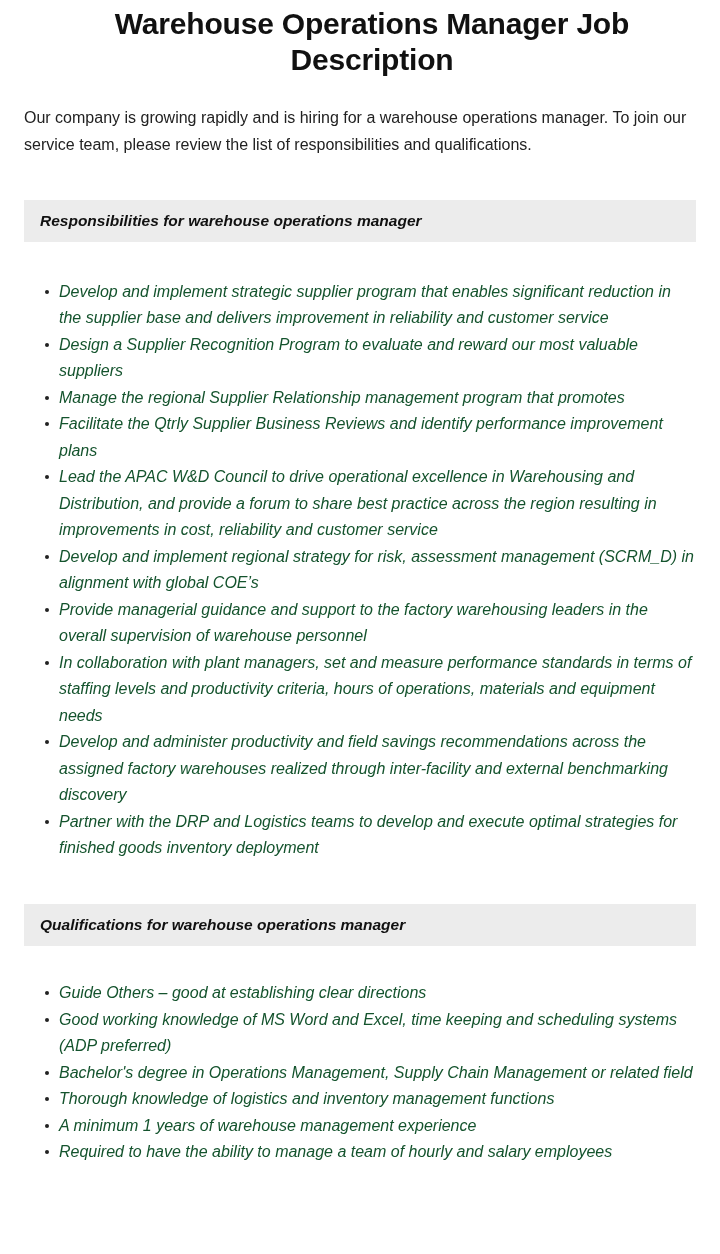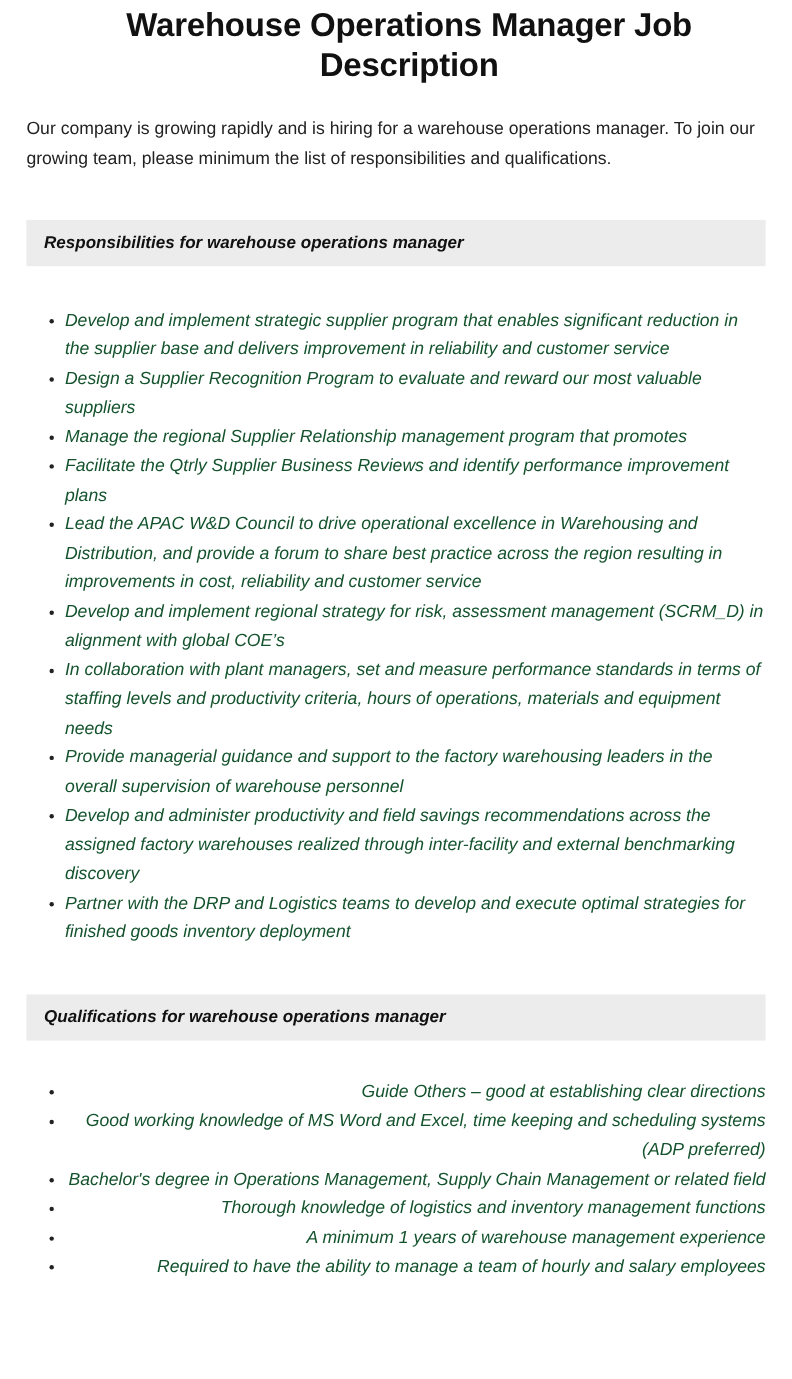--- a/index.html
+++ b/index.html
@@ -81,49 +81,48 @@
     left: 21px;
     top: 11px;
     width: 4px;
     height: 4px;
     border-radius: 50%;
     background: #222222;
   }
 
   .section-qualifications .bullet-list {
     padding-top: 22px;
-    text-align: right;
   }
 
   .page-bottom-spacer {
     height: 40px;
   }
 </style>
 </head>
 <body>
 
 <div class="page">
 
   <h1 class="page-title">Warehouse Operations Manager Job Description</h1>
 
-  <p class="intro">Our company is growing rapidly and is hiring for a warehouse operations manager. To join our growing team, please minimum the list of responsibilities and qualifications.</p>
+  <p class="intro">Our company is growing rapidly and is hiring for a warehouse operations manager. To join our service team, please review the list of responsibilities and qualifications.</p>
 
   <section class="section section-responsibilities">
     <div class="section-header-wrap">
       <h2 class="section-header">Responsibilities for warehouse operations manager</h2>
     </div>
     <ul class="bullet-list">
       <li class="bullet-item">Develop and implement strategic supplier program that enables significant reduction in the supplier base and delivers improvement in reliability and customer service</li>
       <li class="bullet-item">Design a Supplier Recognition Program to evaluate and reward our most valuable suppliers</li>
       <li class="bullet-item">Manage the regional Supplier Relationship management program that promotes</li>
       <li class="bullet-item">Facilitate the Qtrly Supplier Business Reviews and identify performance improvement plans</li>
       <li class="bullet-item">Lead the APAC W&amp;D Council to drive operational excellence in Warehousing and Distribution, and provide a forum to share best practice across the region resulting in improvements in cost, reliability and customer service</li>
       <li class="bullet-item">Develop and implement regional strategy for risk, assessment management (SCRM_D) in alignment with global COE’s</li>
+      <li class="bullet-item">Provide managerial guidance and support to the factory warehousing leaders in the overall supervision of warehouse personnel</li>
       <li class="bullet-item">In collaboration with plant managers, set and measure performance standards in terms of staffing levels and productivity criteria, hours of operations, materials and equipment needs</li>
-      <li class="bullet-item">Provide managerial guidance and support to the factory warehousing leaders in the overall supervision of warehouse personnel</li>
       <li class="bullet-item">Develop and administer productivity and field savings recommendations across the assigned factory warehouses realized through inter-facility and external benchmarking discovery</li>
       <li class="bullet-item">Partner with the DRP and Logistics teams to develop and execute optimal strategies for finished goods inventory deployment</li>
     </ul>
   </section>
 
   <section class="section section-qualifications">
     <div class="section-header-wrap">
       <h2 class="section-header">Qualifications for warehouse operations manager</h2>
     </div>
     <ul class="bullet-list">

